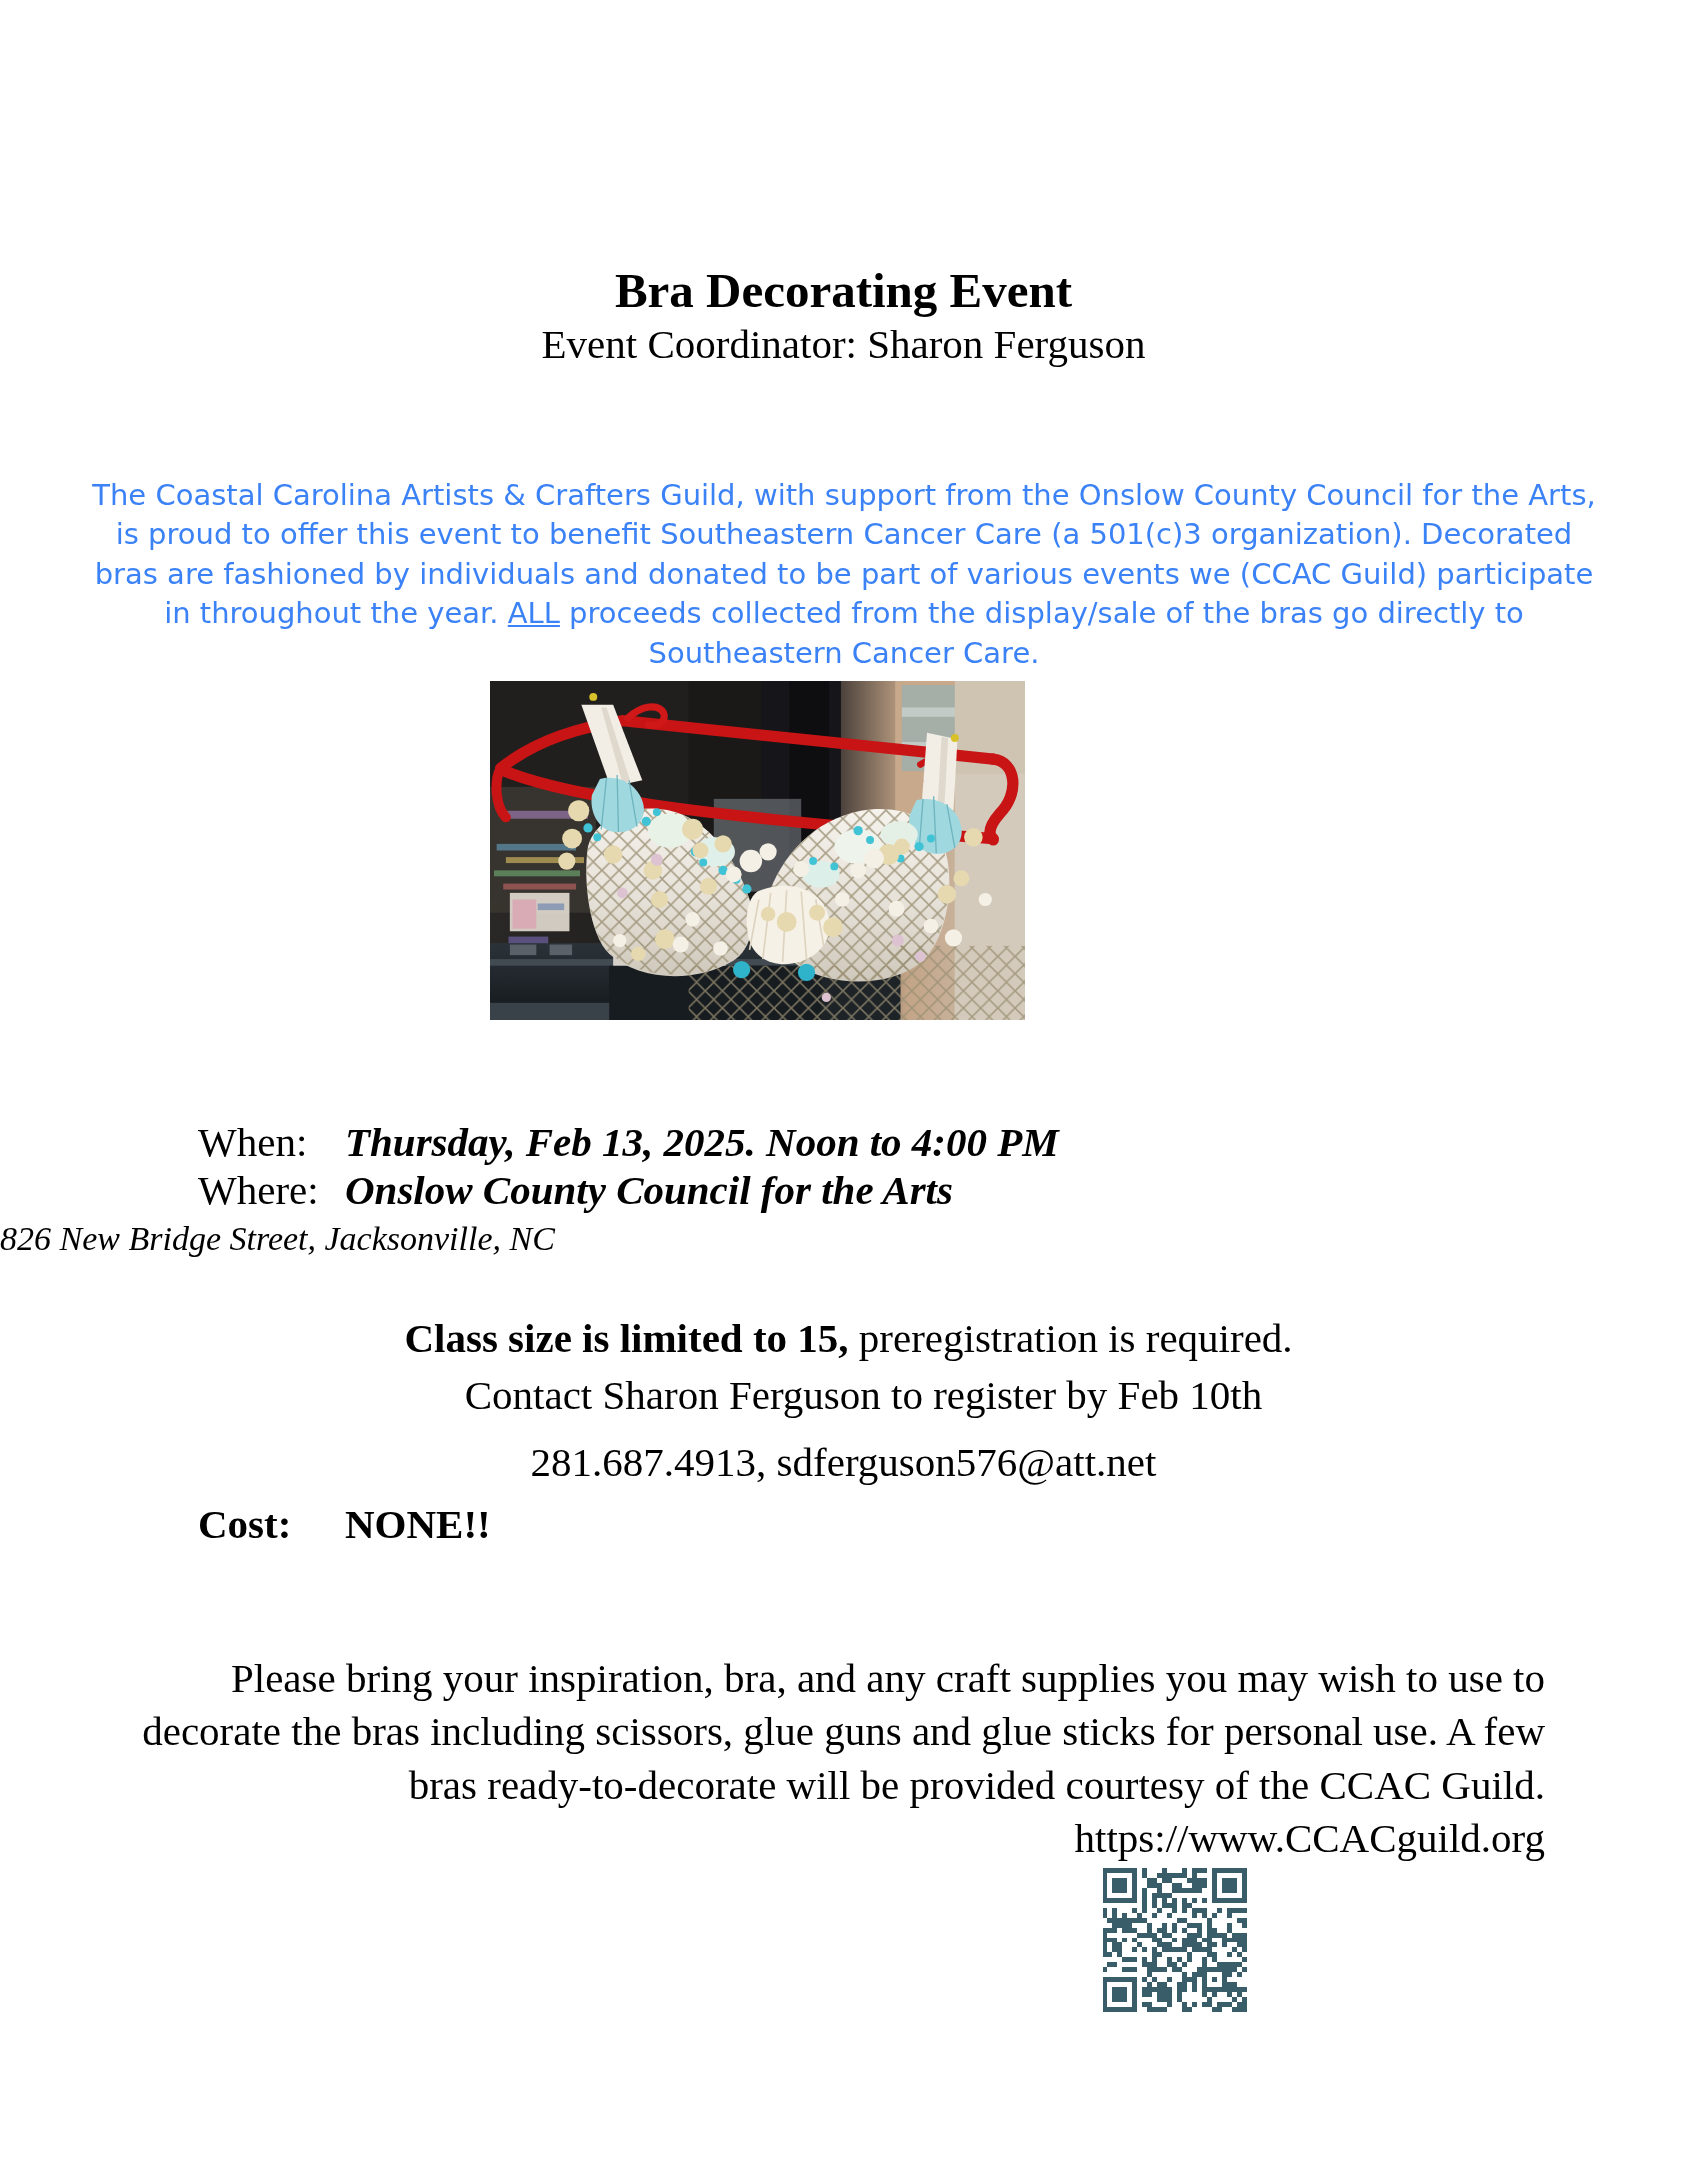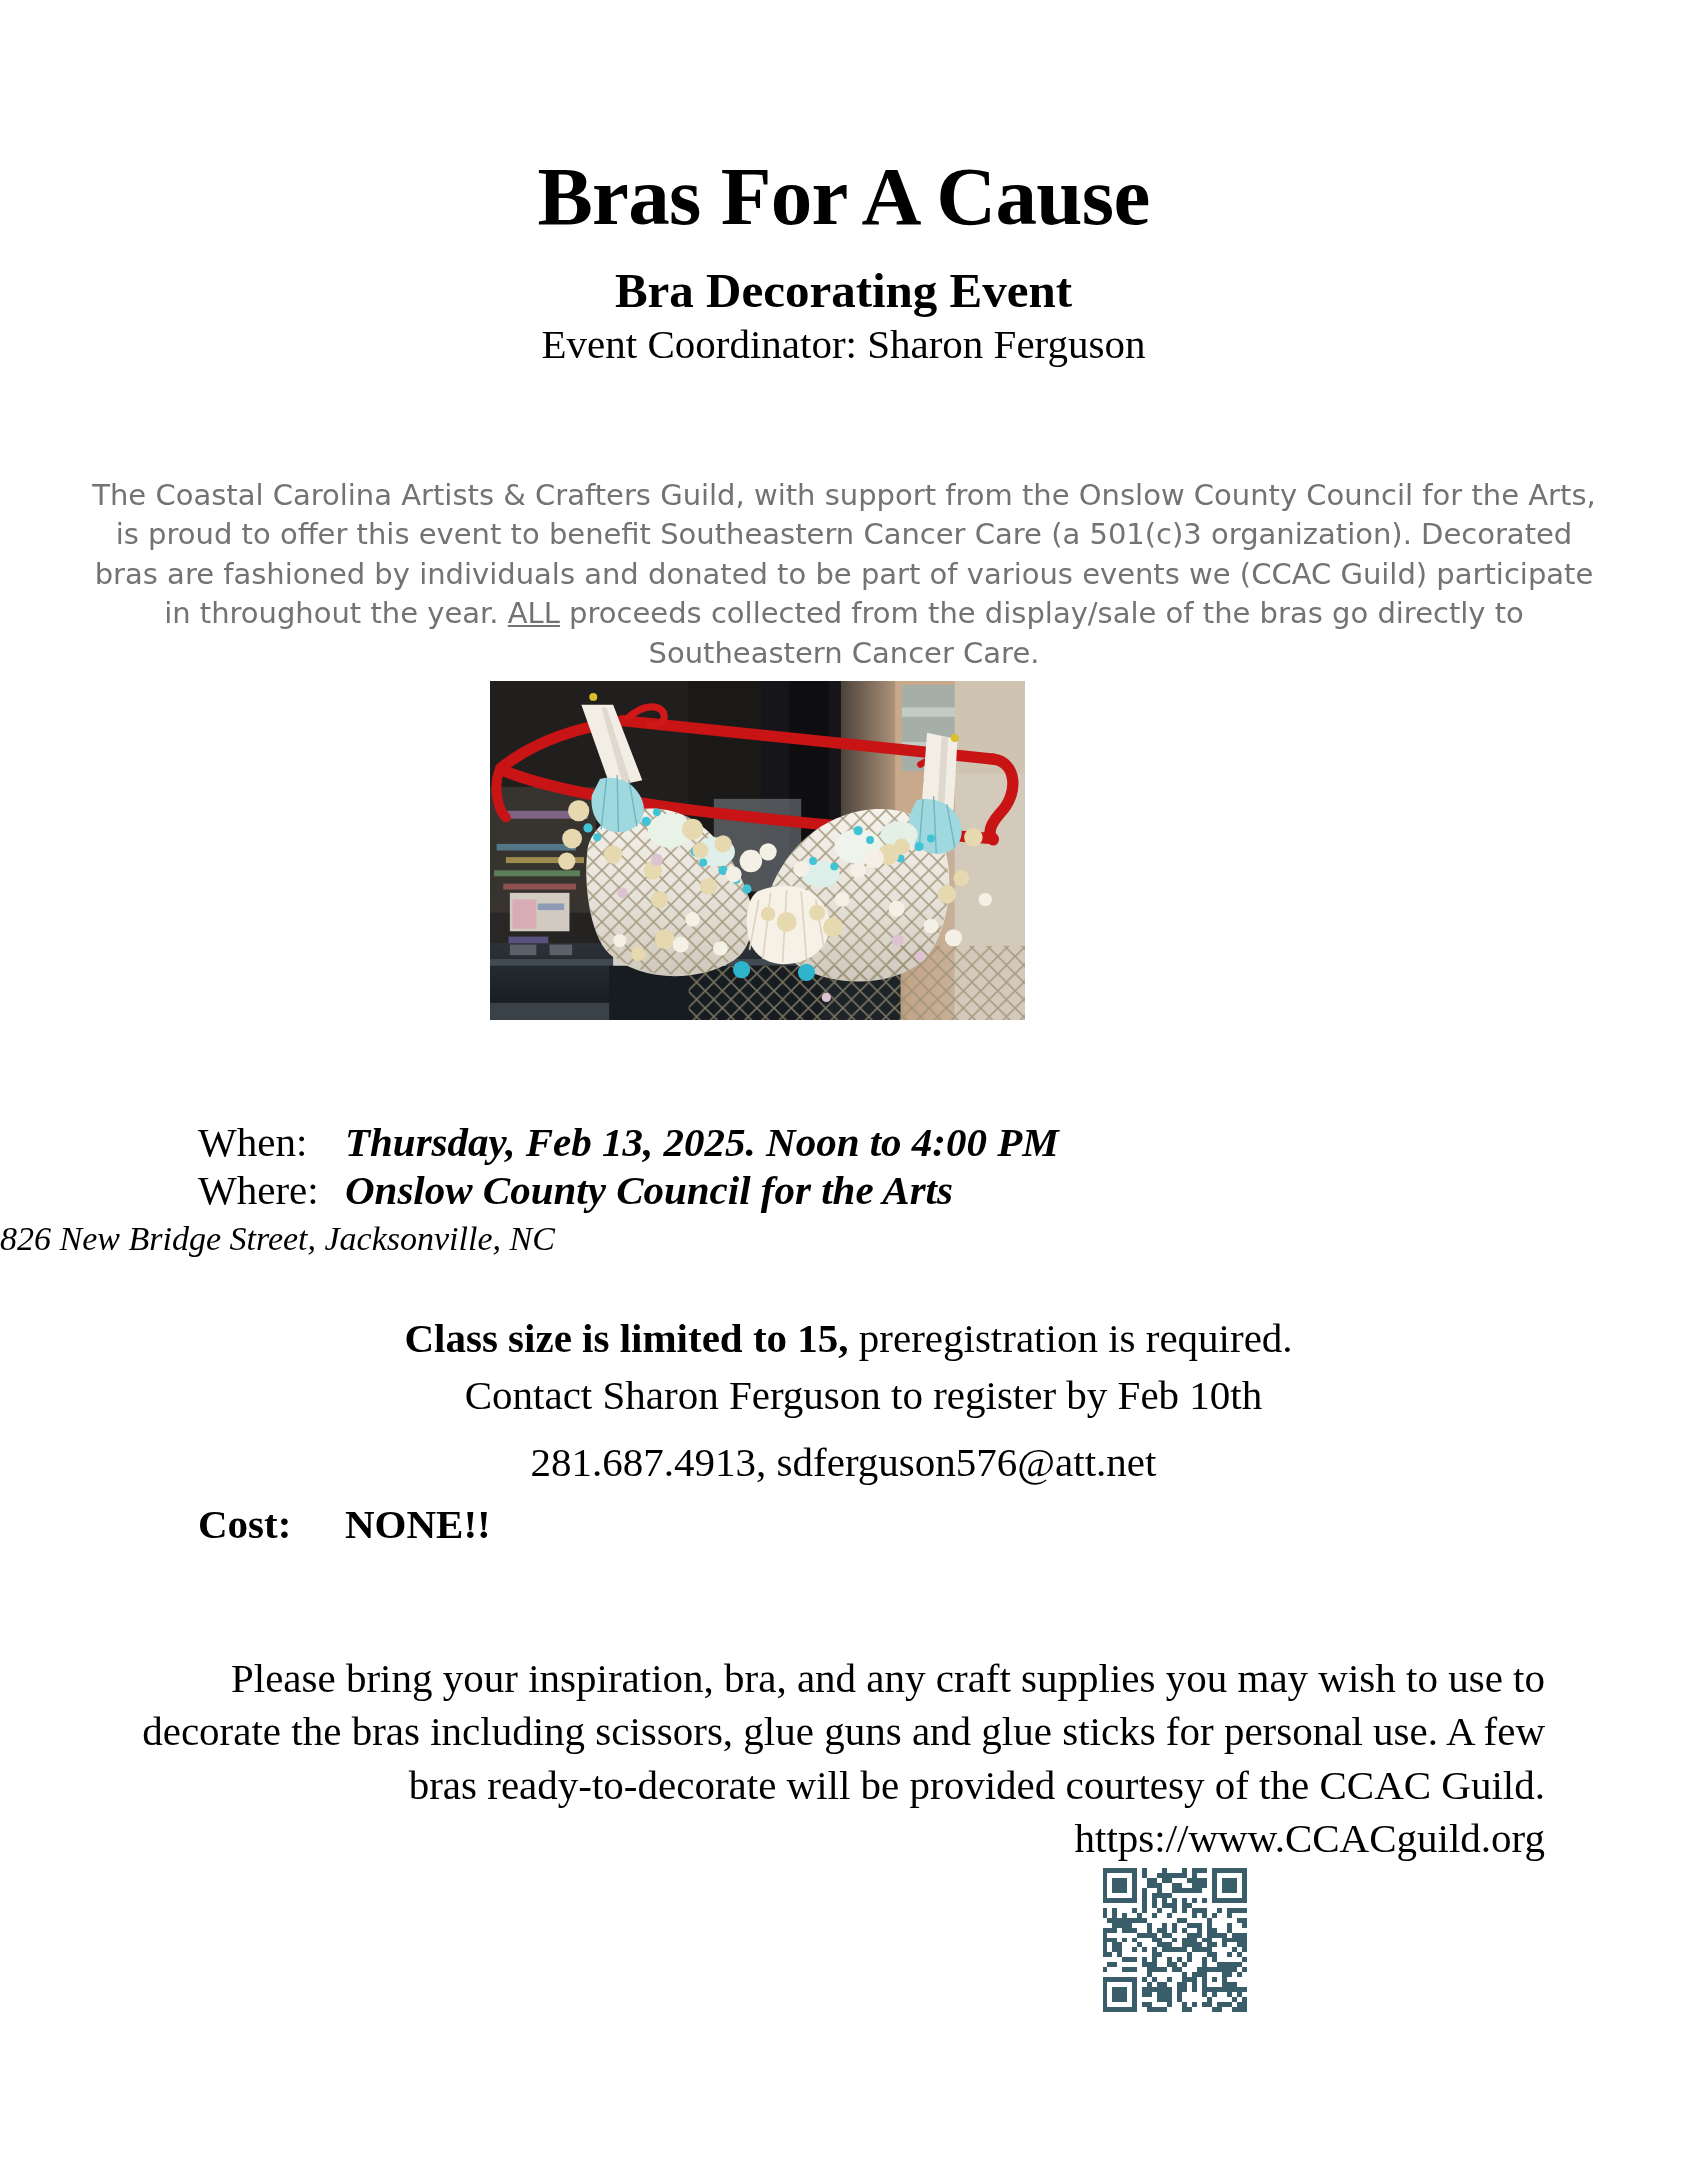--- a/index.html
+++ b/index.html
@@ -59,21 +59,21 @@
   
   .intro {
     position: absolute;
     top: 447px;
     left: 83px;
     width: 1522px;
     text-align: center;
     font-family: "DejaVu Sans", "Liberation Sans", sans-serif;
     font-size: 29px;
     line-height: 1.36;
-    color: #737373;
+    color: #3b82f6;
   }
   .intro u { text-decoration: underline; }
 
   
   .photo-wrap {
     position: absolute;
     top: 681px;
     left: 490px;
     width: 535px;
     height: 339px;
@@ -176,21 +176,20 @@
     width: 147px;
     height: 144px;
   }
   .qr svg { display: block; width: 147px; height: 144px; }
 </style>
 </head>
 <body>
 
 <div class="page">
 
-  <h1 class="title">Bras For A Cause</h1>
   <h2 class="subtitle">Bra Decorating Event</h2>
   <div class="coordinator">Event Coordinator: Sharon Ferguson</div>
 
   <p class="intro"><span>The Coastal Carolina Artists &amp; Crafters Guild, with support from the Onslow County Council for the Arts, is proud to offer this event to benefit Southeastern Cancer Care (a 501(c)3 organization). Decorated bras are fashioned by individuals and donated to be part of various events we (CCAC Guild) participate in throughout the year. </span><u>ALL</u><span> proceeds collected from the display/sale of the bras go directly to Southeastern Cancer Care.</span></p>
 
   <div class="photo-wrap">
     <svg class="photo-svg" viewBox="0 0 808 512" preserveAspectRatio="none" xmlns="http://www.w3.org/2000/svg">
       <defs>
         <linearGradient id="bgwall" x1="0" y1="0" x2="1" y2="0">
           <stop offset="0" stop-color="#2a2826"></stop>

